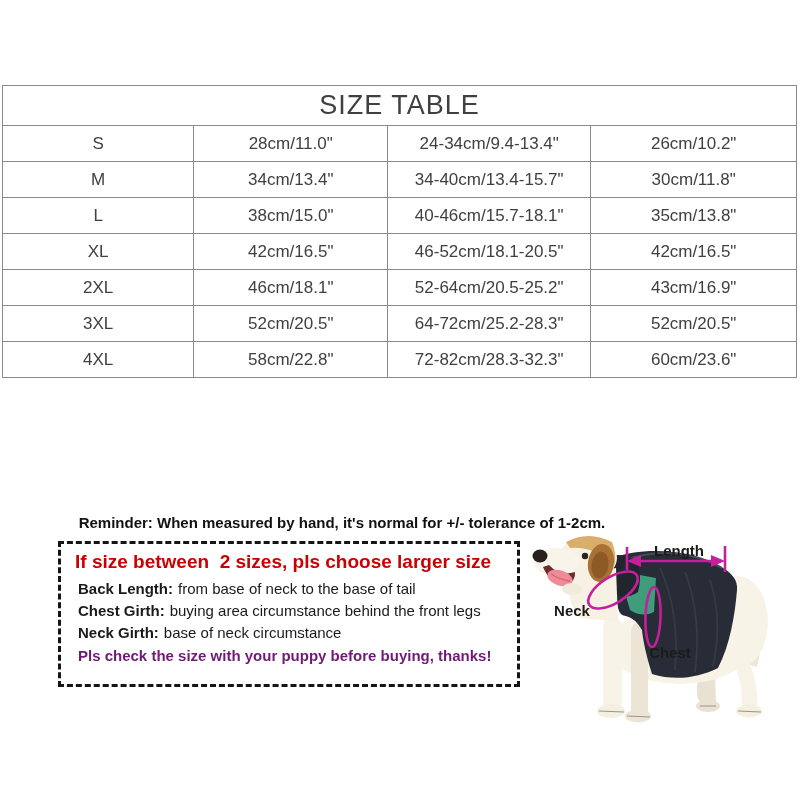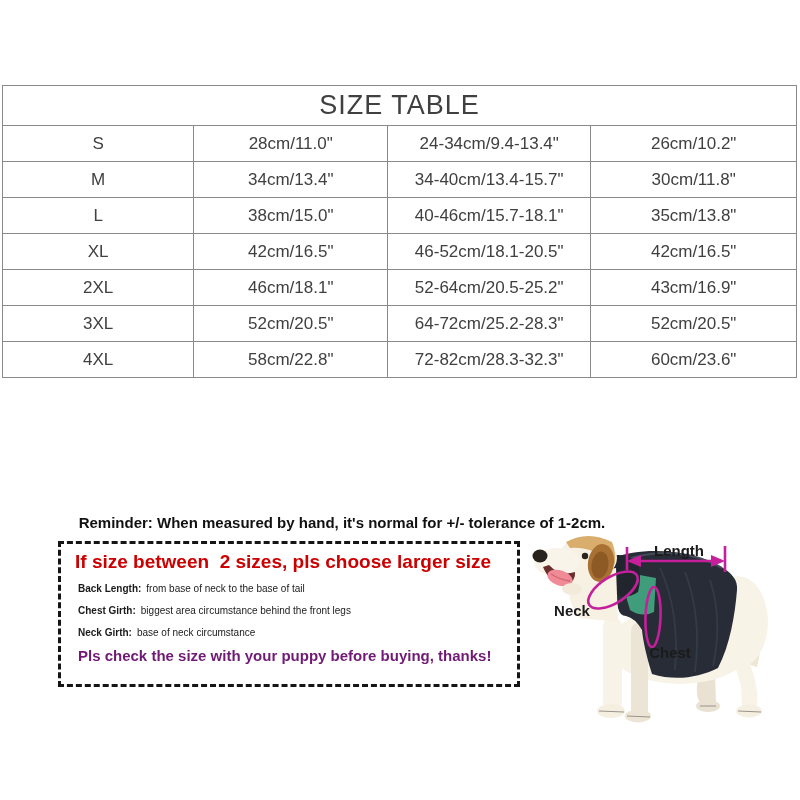--- a/index.html
+++ b/index.html
@@ -26,21 +26,21 @@
   }
   
   .note-box{
     position:absolute;left:58px;top:541px;width:462px;height:146px;
     box-sizing:border-box;border:3px dashed #151515;background:#ffffff;
   }
   .note-headline{
     margin:7px 0 5px 14px;font-size:19px;font-weight:bold;color:#cc0000;
     white-space:pre-wrap;
   }
-  .note-line{margin-left:17px;font-size:10px;line-height:22px;color:#1a1a1a;}
+  .note-line{margin-left:17px;font-size:15px;line-height:22px;color:#1a1a1a;}
   .note-label{font-weight:bold;}
   .note-text{margin-left:5px;}
   .note-footer{
     margin-left:17px;margin-top:1px;font-size:15px;line-height:22px;
     font-weight:bold;color:#701a75;
   }
   
   .dog-diagram{position:absolute;left:530px;top:520px;width:270px;height:210px;}
   .anno-label{font-family:"Liberation Sans", sans-serif;font-size:15px;font-weight:bold;fill:#1b1b1b;}
 </style>
@@ -106,21 +106,21 @@
   </table>
 
   <div class="reminder">Reminder: When measured by hand, it's normal for +/- tolerance of 1-2cm.</div>
 
   <div class="note-box">
     <div class="note-headline">If size between  2 sizes, pls choose larger size</div>
     <div class="note-line">
       <span class="note-label">Back Length:</span><span class="note-text">from base of neck to the base of tail</span>
     </div>
     <div class="note-line">
-      <span class="note-label">Chest Girth:</span><span class="note-text">biggest area circumstance behind the front legs</span>
+      <span class="note-label">Chest Girth:</span><span class="note-text">buying area circumstance behind the front legs</span>
     </div>
     <div class="note-line">
       <span class="note-label">Neck Girth:</span><span class="note-text">base of neck circumstance</span>
     </div>
     <div class="note-footer">Pls check the size with your puppy before buying, thanks!</div>
   </div>
 
   <svg class="dog-diagram" viewBox="0 0 270 210" xmlns="http://www.w3.org/2000/svg">
 
     <g>

